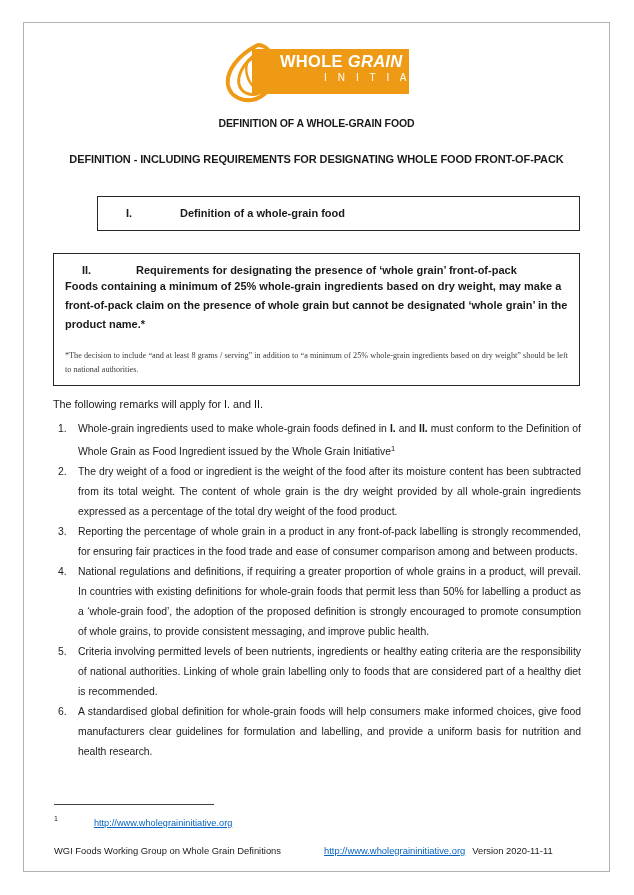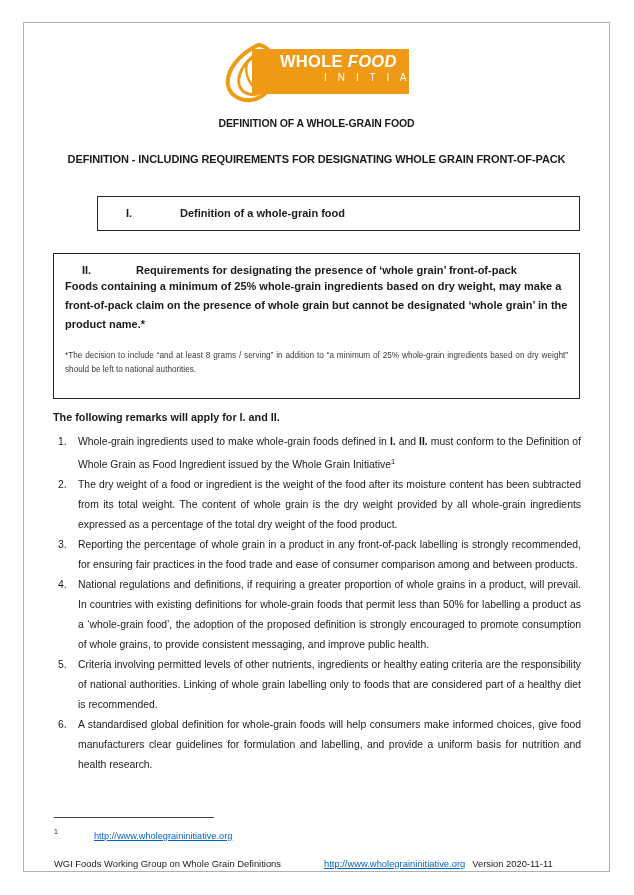--- a/index.html
+++ b/index.html
@@ -97,21 +97,21 @@
   .doc-title.t2 { margin-top: 24px; font-size: 11px; }
 
   
   .defbox {
     border: 1px solid #262626;
     box-sizing: border-box;
     margin: 0 1px;
     padding: 10px 11px 11px 11px;
   }
   .defbox.box1 { margin-top: 31px; margin-left: 45px; }
-  .defbox.box2 { margin-top: 22px; padding-bottom: 22px; }
+  .defbox.box2 { margin-top: 22px; padding-bottom: 9px; }
 
   .box-head {
     font-weight: bold;
     font-size: 11px;
     margin: 0 0 0 0;
     padding-left: 17px;
   }
   .box-head .numlbl {
     display: inline-block;
     width: 54px;
@@ -123,25 +123,26 @@
     margin-top: 14px;
   }
   .box2 .box-body { margin-top: 1px; }
 
   .box-note {
     font-size: 8.2px;
     line-height: 13.5px;
     text-align: justify;
     color: #3a3a3a;
     margin-top: 15px;
+    font-family: Liberation Serif, serif;
   }
 
   
   .remarks-head {
-    font-weight: bold;
+    font-weight: normal;
     font-size: 10.8px;
     margin-top: 12px;
     margin-left: 1px;
   }
   ol.remarks {
     margin: 9px 0 0 0;
     padding: 0;
     list-style: none;
     counter-reset: rmk;
   }
@@ -203,28 +204,28 @@
     <div class="logo-wrap">
       <div class="logo">
         <div class="logo-box"></div>
         <svg class="logo-leaf" viewBox="0 0 66 60">
           <path d="M34 2 C14 12, 2 28, 4 42 C6 54, 20 60, 32 56 C46 51, 54 34, 50 18 C47 8, 41 2, 34 2 Z" fill="none" stroke="#ef9a14" stroke-width="4"></path>
           <path d="M36 8 C22 17, 13 30, 15 41 C17 50, 27 54, 36 50 C47 45, 52 31, 48 19 C46 12, 41 8, 36 8 Z" fill="none" stroke="#ef9a14" stroke-width="3"></path>
           <ellipse cx="31" cy="31" rx="8" ry="15" transform="rotate(-16 31 31)" fill="none" stroke="#ef9a14" stroke-width="2.4"></ellipse>
           <line x1="31" y1="17" x2="31" y2="46" stroke="#ef9a14" stroke-width="2.2"></line>
         </svg>
         <div class="logo-text">
-          <div class="logo-line1"><span>WHOLE </span><span class="ital">FOOD</span></div>
+          <div class="logo-line1"><span>WHOLE </span><span class="ital">GRAIN</span></div>
           <div class="logo-line2">I N I T I A T I V E</div>
         </div>
       </div>
     </div>
 
     <div class="doc-title t1">DEFINITION OF A WHOLE-GRAIN FOOD</div>
-    <div class="doc-title t2">DEFINITION - INCLUDING REQUIREMENTS FOR DESIGNATING WHOLE GRAIN FRONT-OF-PACK</div>
+    <div class="doc-title t2">DEFINITION - INCLUDING REQUIREMENTS FOR DESIGNATING WHOLE FOOD FRONT-OF-PACK</div>
 
     <div class="defbox box1">
       <div class="box-head">
         <span class="numlbl">I.</span><span>Definition of a whole-grain food</span>
       </div>
     </div>
 
     <div class="defbox box2">
       <div class="box-head">
         <span class="numlbl">II.</span><span>Requirements for designating the presence of ‘whole grain’ front-of-pack</span>
@@ -233,21 +234,21 @@
       <div class="box-note">*The decision to include “and at least 8 grams / serving” in addition to “a minimum of 25% whole-grain ingredients based on dry weight” should be left to national authorities.</div>
     </div>
 
     <div class="remarks-head">The following remarks will apply for I. and II.</div>
 
     <ol class="remarks">
       <li><span>Whole-grain ingredients used to make whole-grain foods defined in </span><b>I.</b><span> and </span><b>II.</b><span> must conform to the Definition of Whole Grain as Food Ingredient issued by the Whole Grain Initiative</span><sup class="fn">1</sup></li>
       <li>The dry weight of a food or ingredient is the weight of the food after its moisture content has been subtracted from its total weight. The content of whole grain is the dry weight provided by all whole-grain ingredients expressed as a percentage of the total dry weight of the food product.</li>
       <li>Reporting the percentage of whole grain in a product in any front-of-pack labelling is strongly recommended, for ensuring fair practices in the food trade and ease of consumer comparison among and between products.</li>
       <li>National regulations and definitions, if requiring a greater proportion of whole grains in a product, will prevail. In countries with existing definitions for whole-grain foods that permit less than 50% for labelling a product as a ‘whole-grain food’, the adoption of the proposed definition is strongly encouraged to promote consumption of whole grains, to provide consistent messaging, and improve public health.</li>
-      <li>Criteria involving permitted levels of other nutrients, ingredients or healthy eating criteria are the responsibility of national authorities. Linking of whole grain labelling only to foods that are considered part of a healthy diet is recommended.</li>
+      <li>Criteria involving permitted levels of been nutrients, ingredients or healthy eating criteria are the responsibility of national authorities. Linking of whole grain labelling only to foods that are considered part of a healthy diet is recommended.</li>
       <li>A standardised global definition for whole-grain foods will help consumers make informed choices, give food manufacturers clear guidelines for formulation and labelling, and provide a uniform basis for nutrition and health research.</li>
     </ol>
 
     <div class="fn-sep"></div>
     <div class="fn-line"><sup>1</sup><a class="link" href="#">http://www.wholegraininitiative.org</a></div>
 
     <div class="footer"><span>WGI Foods Working Group on Whole Grain Definitions</span><span class="gap"></span><a class="link" href="#">http://www.wholegraininitiative.org</a><span class="gap"></span><span>Version 2020-11-11</span></div>
 
   </div>
 </div>

